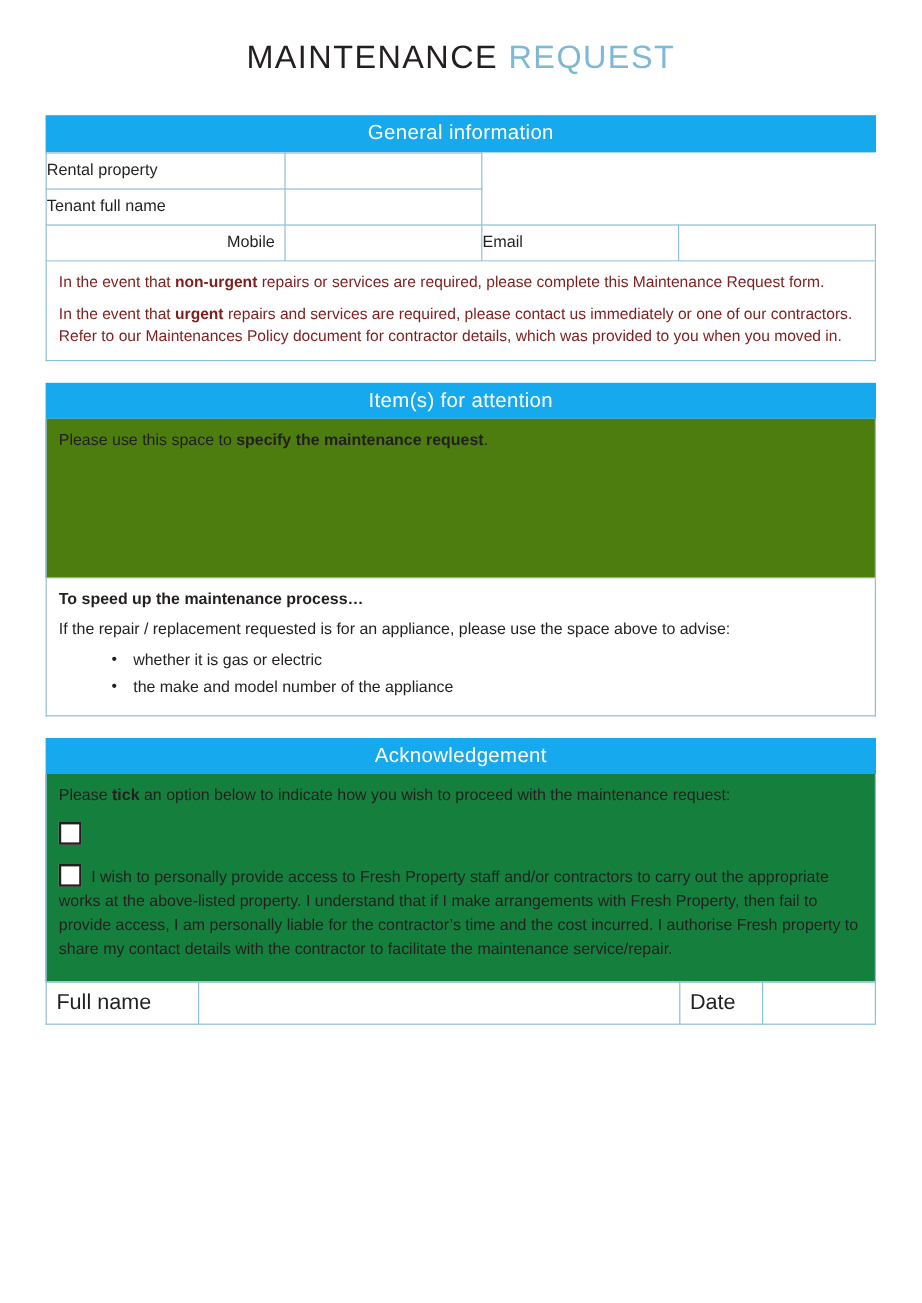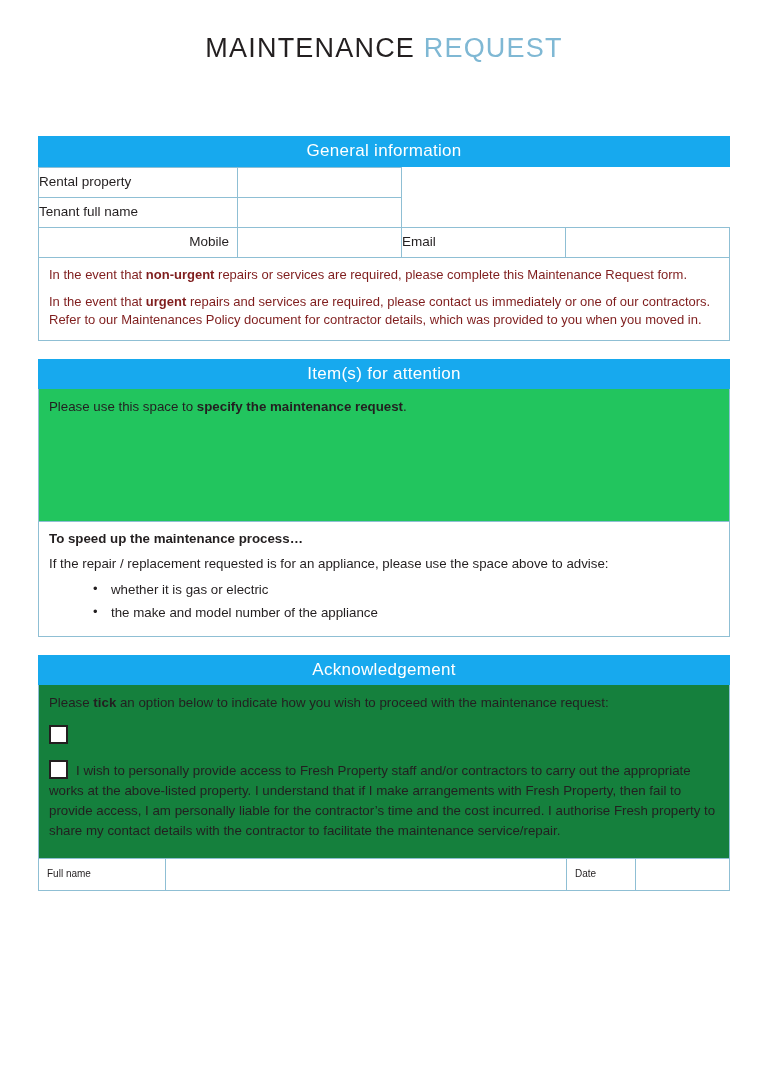--- a/index.html
+++ b/index.html
@@ -34,21 +34,21 @@
   .title-dark { color: #231f20; }
   .title-blue { color: #7FB8D4; }
 
   
   .section {
     margin: 0 38px;
     width: 692px;
     box-sizing: border-box;
   }
   .section + .section { margin-top: 18px; }
-  #sec-general { margin-top: 72px; }
+  #sec-general { margin-top: 32px; }
 
   .section-header {
     background: #17A9EE;
     color: #ffffff;
     text-align: center;
     font-size: 17px;
     font-weight: 400;
     letter-spacing: 0.3px;
     padding: 4px 0 5px 0;
     line-height: 1.25;
@@ -90,21 +90,21 @@
   .textblock p:last-child { margin-bottom: 0; }
   b, strong { font-weight: bold; }
 
   
   .writing-area {
     border: 1px solid #8FBFD4;
     border-top: none;
     box-sizing: border-box;
     padding: 9px 10px 0 10px;
     height: 133px;
-    background: #22c55e;
+    background: #4d7c0f;
   }
   .writing-area p {
     margin: 0;
     font-size: 13.3px;
     line-height: 1.4;
   }
   .speedup {
     border: 1px solid #8FBFD4;
     border-top: none;
     box-sizing: border-box;
@@ -169,21 +169,21 @@
   }
   .ack-text { }
 
   table.signrow {
     border-collapse: collapse;
     width: 692px;
     table-layout: fixed;
   }
   table.signrow td {
     border: 1px solid #8FBFD4;
-    font-size: 10px;
+    font-size: 18px;
     padding: 6px 8px 7px 8px;
     height: 18px;
     vertical-align: middle;
     background: #ffffff;
   }
 </style>
 </head>
 <body>
 
 <div class="page">

